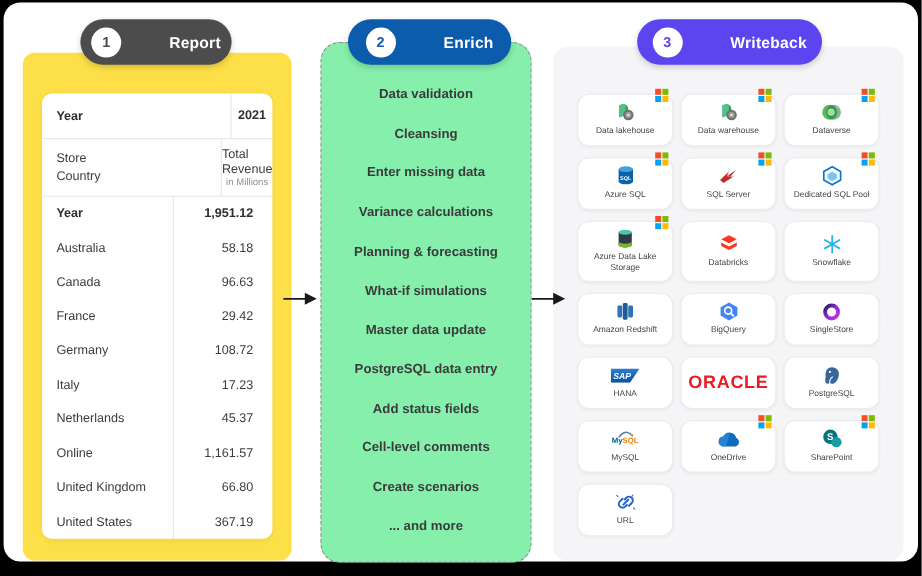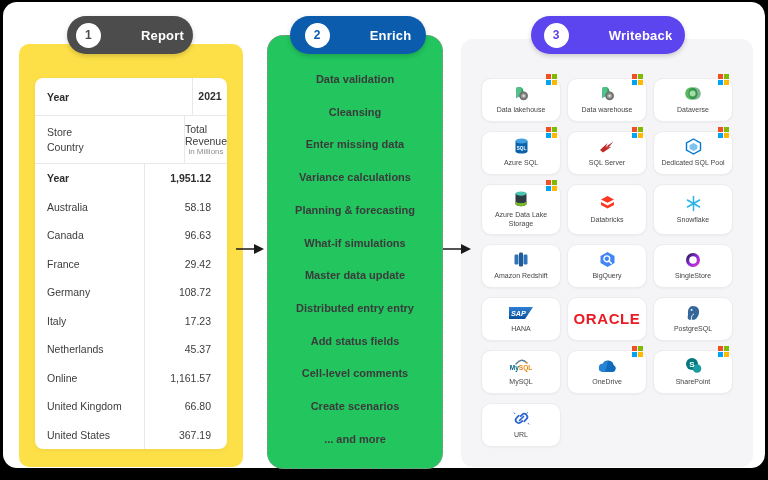--- a/index.html
+++ b/index.html
@@ -32,21 +32,21 @@
   .c1{width:109px;box-sizing:border-box;padding-left:12px;display:flex;align-items:center;font-size:10.5px;color:#3c3c3c;}
   .c2{flex:1;border-left:1px solid #e8e8e8;box-sizing:border-box;display:flex;align-items:center;font-size:10.5px;color:#3c3c3c;}
   .c2-center{justify-content:center;flex-direction:column;line-height:1.15;margin-left:48px;}
   .c2-num{justify-content:flex-end;padding-right:16px;}
   .bold{font-weight:bold;color:#2e2e2e;}
   .subnote{font-size:8px;color:#8f8f8f;}
   .wrapcell{width:58px;line-height:1.35;}
 
   
   .enrich-box{position:absolute;left:264px;top:33px;width:176px;height:434px;box-sizing:border-box;
-    border:1.6px dashed #909090;border-radius:16px;background:#22c55e;
+    border:1.6px dashed #909090;border-radius:16px;background:#86efac;
     display:flex;flex-direction:column;justify-content:space-between;padding:37px 10px 23px;z-index:2;}
   .enrich-item{text-align:center;font-size:11px;font-weight:bold;color:#3b3b3b;}
 
   
   .card-writeback{position:absolute;left:458px;top:37px;width:292px;height:428px;background:#f5f4f6;border-radius:12px;
     box-sizing:border-box;padding:39px 20px 16px;}
   .wgrid{display:grid;grid-template-columns:repeat(3,1fr);gap:9px 6px;grid-auto-rows:minmax(44px,auto);}
   .tile{position:relative;background:#fff;border:1px solid #ececee;border-radius:10px;
     display:flex;flex-direction:column;align-items:center;justify-content:center;gap:3px;
     padding:5px 3px 6px;box-shadow:0 1px 2px rgba(0,0,0,.04);}
@@ -153,21 +153,21 @@
   </svg>
 
   <div class="enrich-box">
       <div class="enrich-item">Data validation</div>
       <div class="enrich-item">Cleansing</div>
       <div class="enrich-item">Enter missing data</div>
       <div class="enrich-item">Variance calculations</div>
       <div class="enrich-item">Planning &amp; forecasting</div>
       <div class="enrich-item">What-if simulations</div>
       <div class="enrich-item">Master data update</div>
-      <div class="enrich-item">Distributed entry entry</div>
+      <div class="enrich-item">PostgreSQL data entry</div>
       <div class="enrich-item">Add status fields</div>
       <div class="enrich-item">Cell-level comments</div>
       <div class="enrich-item">Create scenarios</div>
       <div class="enrich-item">... and more</div>
     </div>
 
   <div class="card-writeback">
     <div class="wgrid">
         <div class="tile">
           <span class="msbadge">

